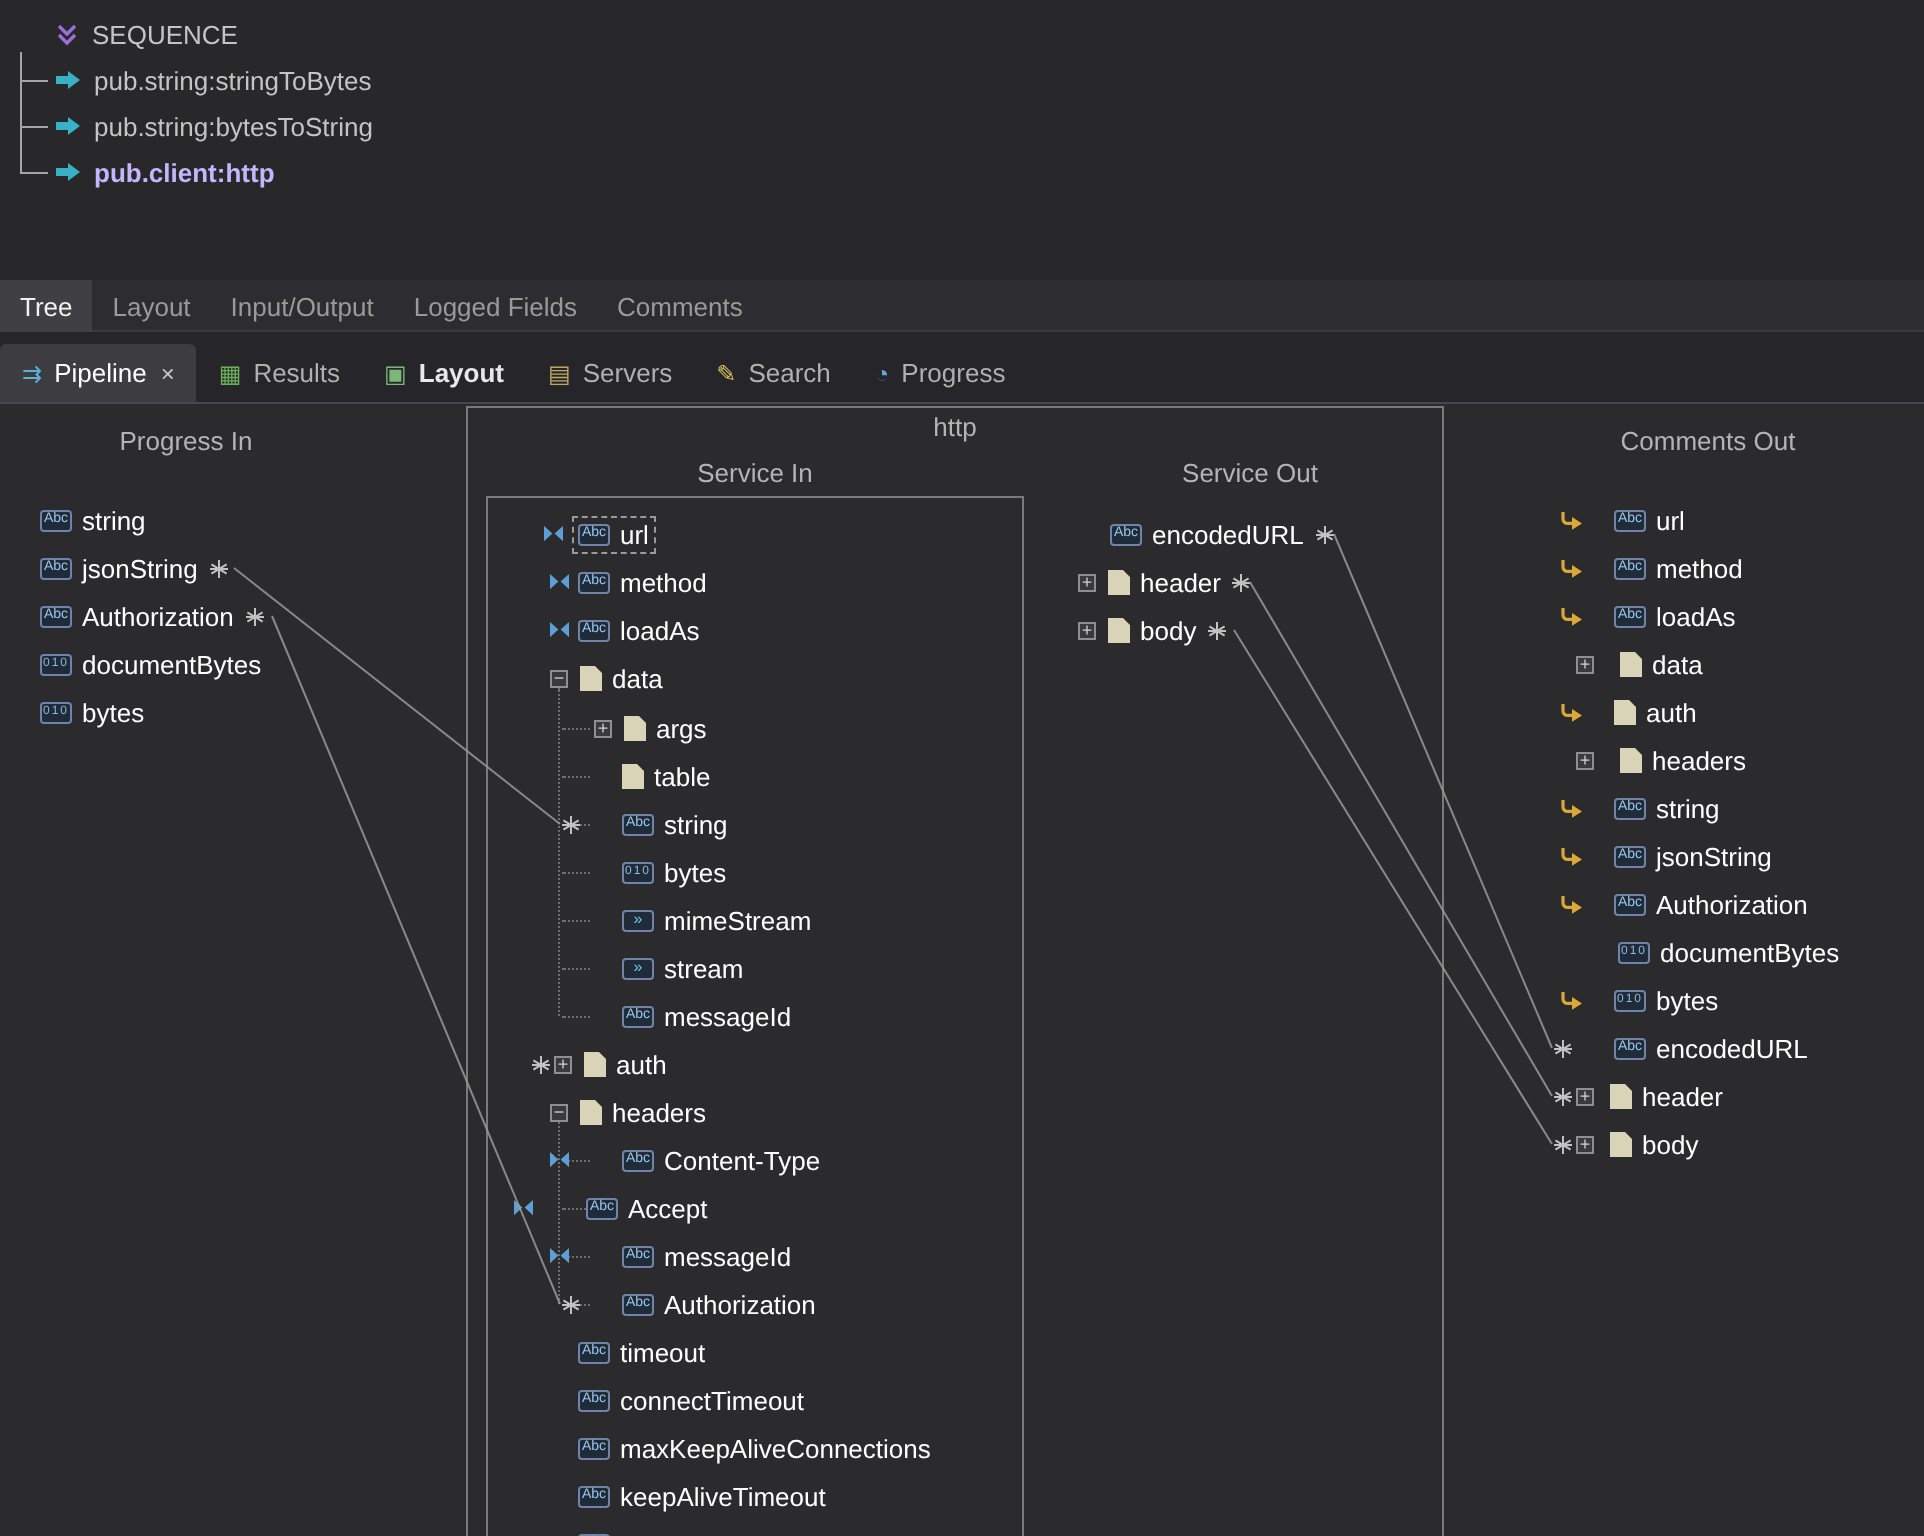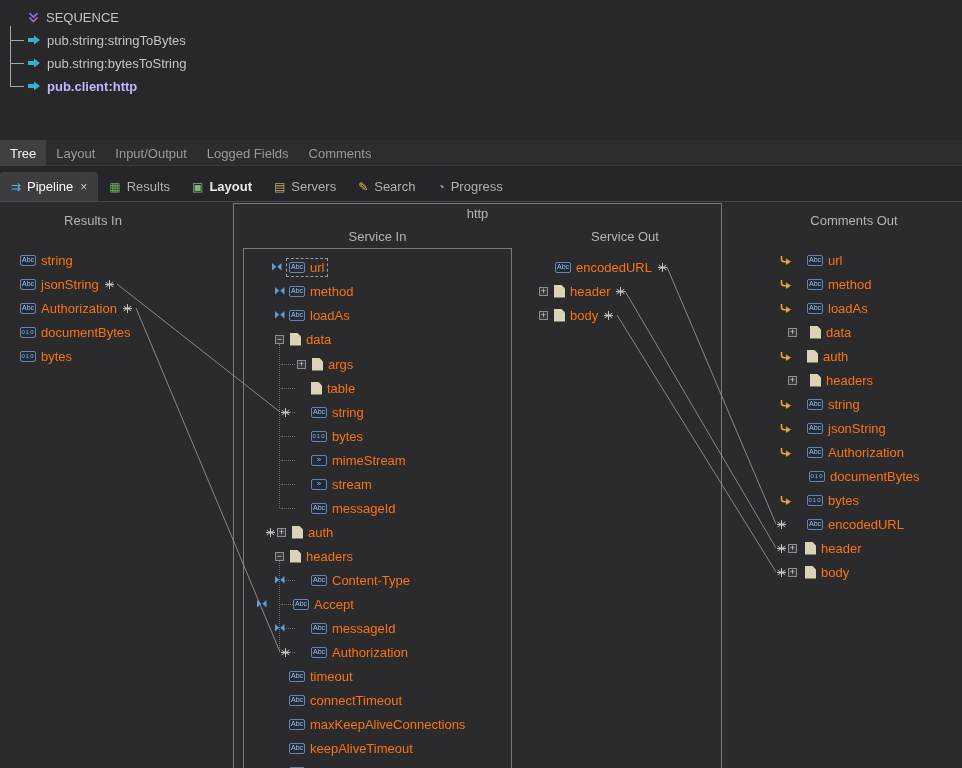--- a/index.html
+++ b/index.html
@@ -26,21 +26,21 @@
   .tab2.sel{background:#3c3c41;color:#ffffff;border-radius:3px 3px 0 0;}
   .tab2 .ti{margin-right:6px;font-size:12px;line-height:12px;}
   .tab2.em .t2lbl{color:#e8e8e8;font-weight:bold;}
   .t2close{margin-left:7px;color:#c8c8c8;font-size:12px;}
 
   
   .main{position:absolute;left:0;top:202px;width:962px;height:566px;}
   .panel{position:absolute;border:1px solid #7a7a7a;box-sizing:border-box;}
   .coltitle{position:absolute;font-size:13px;color:#b4b4b4;text-align:center;white-space:nowrap;}
 
-  .row{position:absolute;height:20px;display:flex;align-items:center;font-size:13px;color:#f97316;white-space:nowrap;}
+  .row{position:absolute;height:20px;display:flex;align-items:center;font-size:13px;color:#ffffff;white-space:nowrap;}
   .ic{flex:none;margin-right:5px;display:inline-block;box-sizing:border-box;}
   .ic-str{width:16px;height:11px;border:1px solid #6f84a8;background:#1f2b38;border-radius:2px;
           color:#9cc3e8;font-size:7px;line-height:8px;text-align:center;}
   .ic-str::before{content:"Abc";}
   .ic-bytes{width:16px;height:11px;border:1px solid #6f84a8;background:#1f2b38;border-radius:2px;
           color:#8fb8dd;font-size:6px;line-height:8px;text-align:center;letter-spacing:1px;}
   .ic-bytes::before{content:"010";}
   .ic-stream{width:16px;height:11px;border:1px solid #6f84a8;background:#1f2b38;border-radius:2px;
           color:#6fc8d8;font-size:8px;line-height:8px;text-align:center;}
   .ic-stream::before{content:"\00BB";}
@@ -161,21 +161,21 @@
       <span class="t2lbl">Search</span>
     </div>
     <div class="tab2">
       <span class="ti" style="color:#60a8d8">◔</span>
       <span class="t2lbl">Progress</span>
     </div>
   </div>
 
   <div class="main">
 
-    <div class="coltitle" style="left:20px;top:11px;width:146px">Results In</div>
+    <div class="coltitle" style="left:20px;top:11px;width:146px">Progress In</div>
     <div class="coltitle" style="left:781px;top:11px;width:146px">Comments Out</div>
 
     <div class="panel" style="left:233px;top:1px;width:489px;height:572px"></div>
     <div class="coltitle" style="left:243px;top:27px;width:269px">Service In</div>
     <div class="coltitle" style="left:233px;top:4px;width:489px">http</div>
     <div class="coltitle" style="left:540px;top:27px;width:170px">Service Out</div>
     <div class="panel" style="left:243px;top:46px;width:269px;height:526px"></div>
 
     <div class="dotv" style="left:279px;top:142px;height:164px"></div>
     <div class="doth" style="left:281px;top:162px;width:14px"></div>

